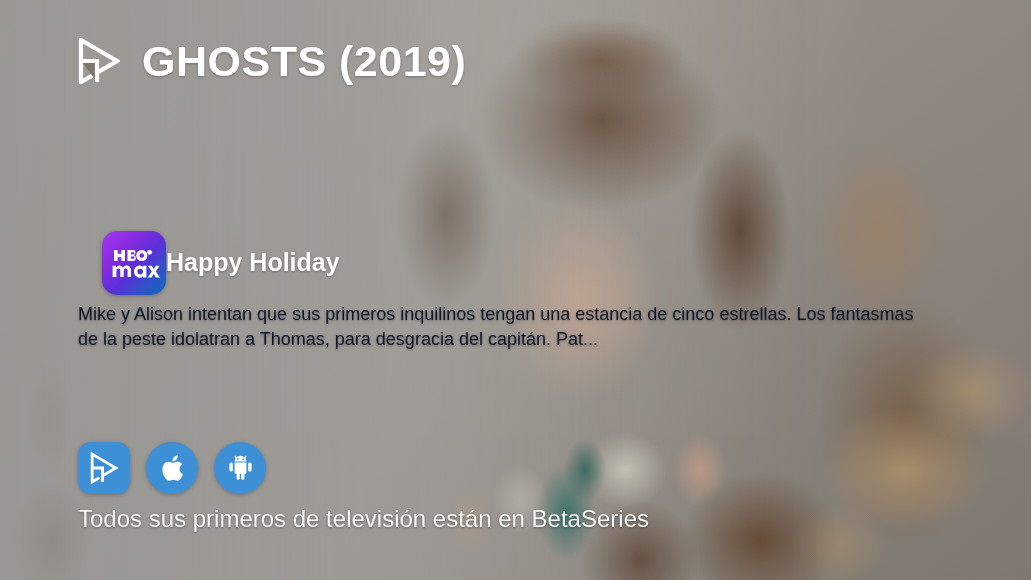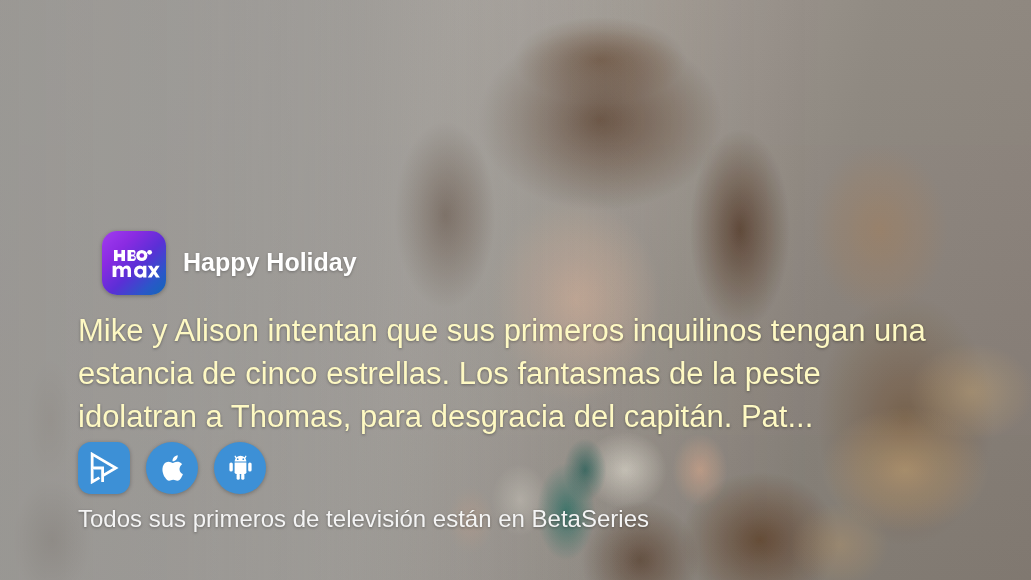--- a/index.html
+++ b/index.html
@@ -101,44 +101,44 @@
     font-weight:bold;
     letter-spacing:.5px;
     line-height:1;
     text-shadow:0 1px 3px rgba(0,0,0,.28);
     white-space:nowrap;
   }
 
   
   .platform-row {
     position:absolute; left:0; top:231px;
-    display:flex; align-items:center; gap:17px;padding-left:24px;
+    display:flex; align-items:center; padding-left:24px;
   }
   .platform-badge {
     width:64px; height:64px; border-radius:15px;
     background:linear-gradient(135deg,#a23cf0 0%, #8a2be2 28%, #5b2fd6 55%, #2a57c8 80%, #1168b8 100%);
     display:flex; flex-direction:column; align-items:center; justify-content:center;
     box-shadow:0 1px 4px rgba(0,0,0,.3);
     flex:0 0 auto;
     overflow:hidden;
   }
   .hbo-wordmark { display:block; }
   .episode-block { display:flex; flex-direction:column; justify-content:center; }
   .episode-name, .episode-code {
     color:#fff; font-size:25px; font-weight:bold; line-height:1.18;
     text-shadow:0 1px 3px rgba(0,0,0,.3);
     white-space:nowrap;
   }
 
   
   .synopsis {
-    position:absolute; left:0; top:310px;
+    position:absolute; left:0; top:302px;
     width:855px;
-    color:#fef9c3;
-    font-size:31px;
+    color:#0f172a;
+    font-size:18px;
     font-weight:normal;
     line-height:1.38;
     text-shadow:0 1px 3px rgba(0,0,0,.36);
   }
 
   
   .apps-row {
     position:absolute; left:0; top:442px;
     display:flex; align-items:center; gap:16px;
   }
@@ -167,20 +167,28 @@
 
 <div class="stage">
 
   <div class="photo"></div>
   <div class="photo-soft"></div>
   <div class="scrim"></div>
   <div class="scrim2"></div>
 
   <div class="content">
 
+    <div class="brand-row">
+      <svg class="brand-logo" viewBox="0 0 42 46" aria-hidden="true">
+        <path d="M3 2 L39 23 L3 44 Z" fill="none" stroke="#ffffff" stroke-width="4.2" stroke-linejoin="miter"></path>
+        <path d="M3 23 L19 23 L19 44 Z" fill="#7d7670" stroke="none"></path>
+        <path d="M3 23 L19 23 L19 44" fill="none" stroke="#ffffff" stroke-width="4.2" stroke-linejoin="miter"></path>
+      </svg>
+      <div class="site-title">GHOSTS (2019)</div>
+    </div>
 
     <div class="platform-row">
       <div class="platform-badge">
         <svg class="hbo-wordmark" width="52" height="38" viewBox="0 0 52 38" aria-hidden="true">
           <g fill="#ffffff">
 
             <rect x="6" y="6" width="3.6" height="11"></rect>
             <rect x="13.4" y="6" width="3.6" height="11"></rect>
             <rect x="6" y="9.8" width="11" height="3.4"></rect>
             <path d="M19.5 6 h6.6 a3.1 3.1 0 0 1 0 5.2 a3.2 3.2 0 0 1 0 5.8 h-6.6 z M23.1 8.3 v2.1 h2.2 a1.05 1.05 0 0 0 0-2.1 z M23.1 12.6 v2.2 h2.4 a1.1 1.1 0 0 0 0-2.2 z"></path>

